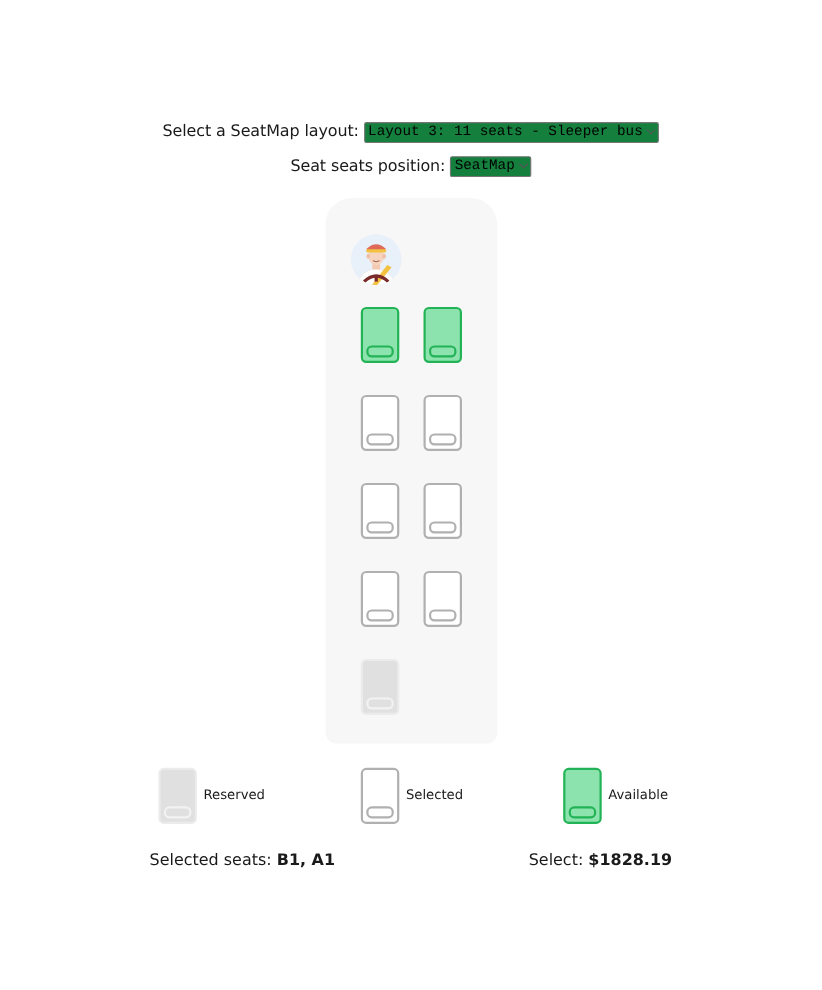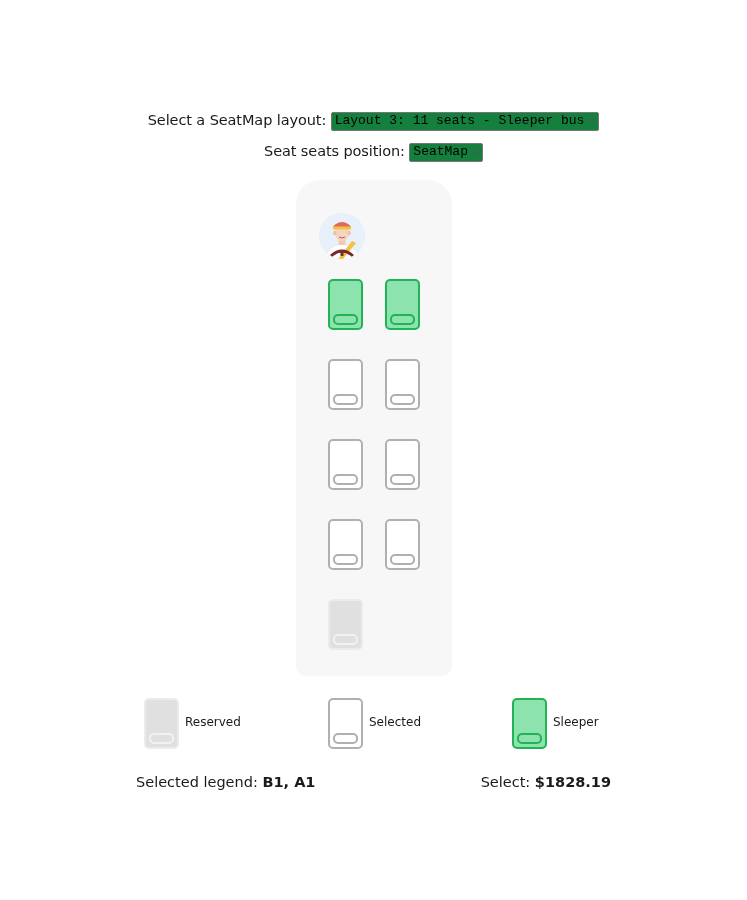--- a/index.html
+++ b/index.html
@@ -230,25 +230,25 @@
   <div class="legend-item" style="left:328px;">
     <div class="seat">
       <div class="pillow"></div>
     </div>
     <span class="legend-label">Selected</span>
   </div>
   <div class="legend-item" style="left:512px;">
     <div class="seat selected">
       <div class="pillow"></div>
     </div>
-    <span class="legend-label">Sleeper</span>
+    <span class="legend-label">Available</span>
   </div>
 </div>
 
 <div class="summary summary-left">
-  <span>Selected legend:</span>
+  <span>Selected seats:</span>
   <b>B1, A1</b>
 </div>
 
 <div class="summary summary-right">
   <span>Select:</span>
   <b>$1828.19</b>
 </div>
 
 </body></html>

